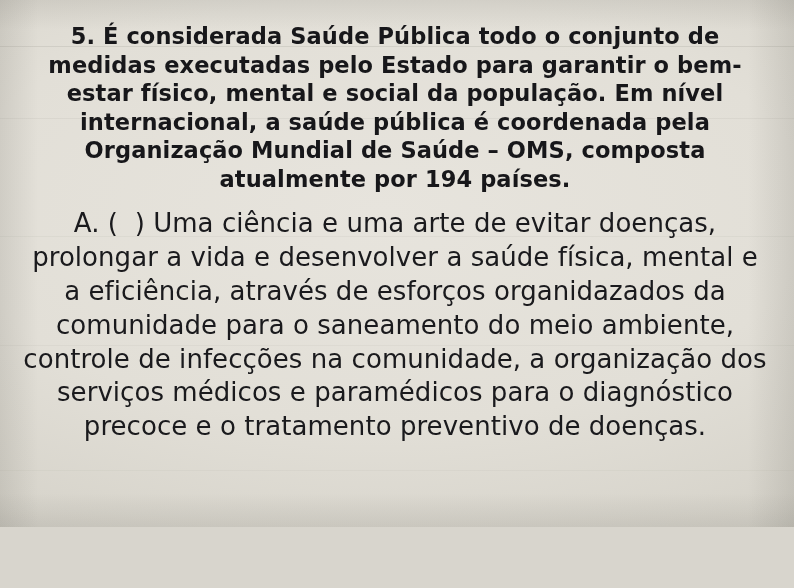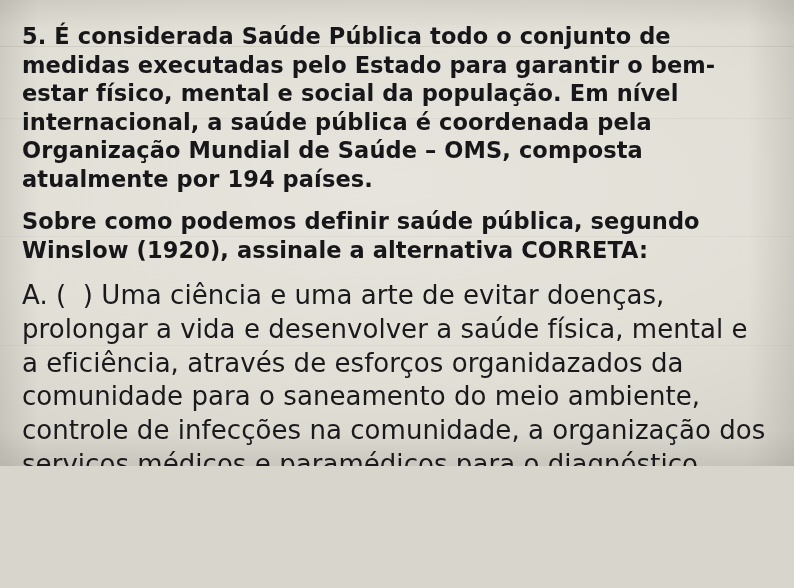--- a/index.html
+++ b/index.html
@@ -11,25 +11,26 @@
     height: 588px;
     overflow: hidden;
     background: #d8d5cd;
     font-family: "DejaVu Sans", sans-serif;
   }
 
   
   #page {
     position: relative;
     width: 794px;
-    height: 466px;
+    height: 527px;
     background:
       radial-gradient(ellipse 120% 90% at 48% 40%, #e7e4dd 0%, #e2dfd7 45%, #d5d2c9 78%, #c9c6bc 100%);
     box-sizing: border-box;
     overflow: hidden;
+    text-align: center;
   }
   #page::after {
     content: "";
     position: absolute;
     inset: 0;
     pointer-events: none;
     background:
       linear-gradient(90deg, rgba(120,118,110,0.18) 0px, rgba(120,118,110,0.0) 38px),
       linear-gradient(270deg, rgba(120,118,110,0.20) 0px, rgba(120,118,110,0.0) 46px),
       linear-gradient(180deg, rgba(130,128,120,0.16) 0px, rgba(130,128,120,0.0) 30px),
@@ -101,20 +102,19 @@
   <div class="streak" style="top:345px; opacity:.4;"></div>
   <div class="streak" style="top:470px; opacity:.35;"></div>
 
   <div id="content">
 
     <p class="question-block">
       <span class="qnum">5.</span>
       <span>É considerada Saúde Pública todo o conjunto de medidas executadas pelo Estado para garantir o bem-estar físico, mental e social da população. Em nível internacional, a saúde pública é coordenada pela Organização Mundial de Saúde – OMS, composta atualmente por 194 países.</span>
     </p>
 
-    <p class="prompt-block">Sobre como podemos definir saúde pública, segundo Winslow (1920), assinale a alternativa CORRETA:</p>
 
     <p class="alt-block soft">
       <span class="alt-label">A. (</span><span class="alt-label">  </span><span class="alt-label">) </span><span>Uma ciência e uma arte de evitar doenças, prolongar a vida e desenvolver a saúde física, mental e a eficiência, através de esforços organidazados da comunidade para o saneamento do meio ambiente, controle de infecções  na comunidade, a organização dos serviços médicos e paramédicos para o diagnóstico precoce e o tratamento preventivo de doenças.</span>
     </p>
 
   </div>
 </div>
 
 </body></html>

